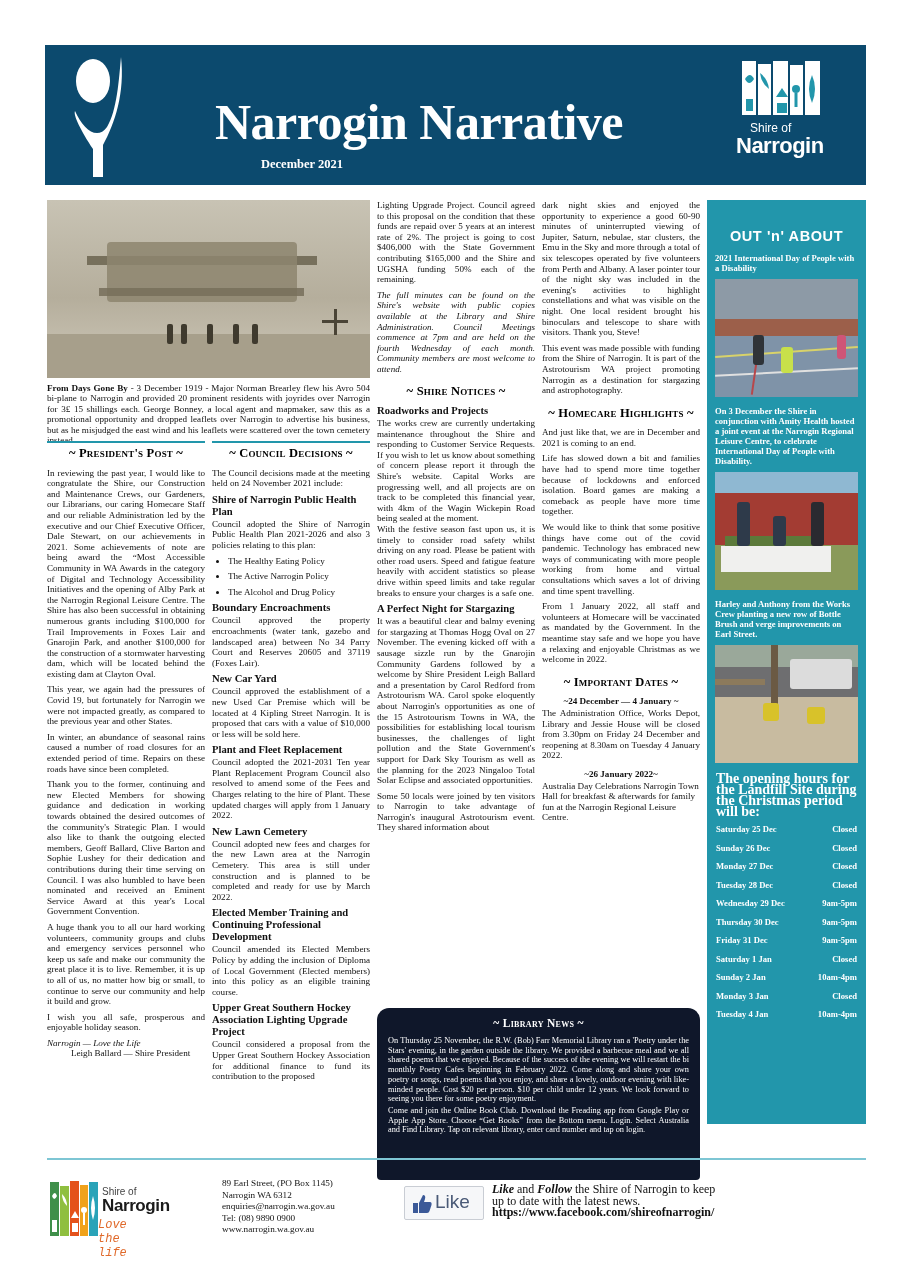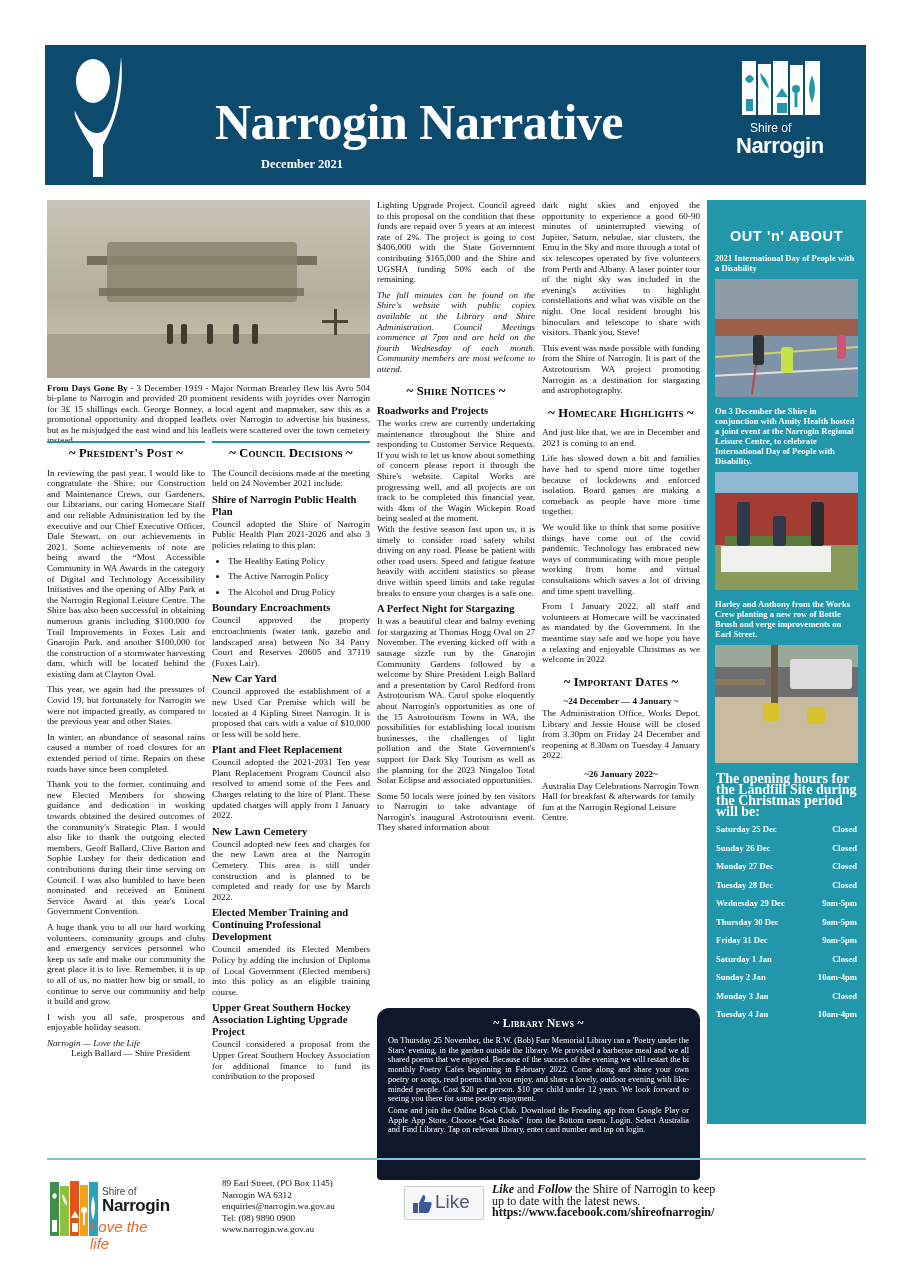--- a/index.html
+++ b/index.html
@@ -134,21 +134,21 @@
   .img-work .curb{position:absolute;left:0;top:34px;width:50px;height:6px;background:#8c7a5c;}
 
   .hours-head{font-size:14px;font-weight:bold;line-height:11px;padding:0 9px;margin:10px 0 7px 0;}
   .hours-row{display:flex;justify-content:space-between;padding:0 9px;font-size:8.6px;font-weight:bold;margin-bottom:8.5px;}
 
   
   .footer-rule{position:absolute;left:47px;top:1158px;width:819px;height:2px;background:#7ec6d4;}
   .f-logo{position:absolute;left:50px;top:1180px;width:98px;height:62px;}
   .f-logo .so{position:absolute;left:52px;top:6px;font-size:10px;color:#444;font-family:"Liberation Sans",sans-serif;}
   .f-logo .nr{position:absolute;left:52px;top:16px;font-size:17px;font-weight:bold;color:#1a1a1a;font-family:"Liberation Sans",sans-serif;letter-spacing:-0.4px;}
-  .f-logo .ll{position:absolute;left:40px;top:38px;font-size:15px;color:#e06a2b;font-style:italic;font-family:Liberation Sans, sans-serif;}
+  .f-logo .ll{position:absolute;left:48px;top:38px;font-size:12px;color:#e06a2b;font-style:italic;font-family:Liberation Mono, monospace;}
   .f-addr{position:absolute;left:222px;top:1178px;font-size:9.2px;line-height:11.6px;color:#111;}
   .like-btn{
     position:absolute;left:404px;top:1186px;width:78px;height:32px;
     border:1px solid #c9cdd4;background:#f6f7f9;border-radius:2px;
   }
   .like-btn .lk{position:absolute;left:30px;top:4px;font-size:19px;color:#4a5a77;font-family:"Liberation Sans",sans-serif;}
   .f-social{position:absolute;left:492px;top:1184px;font-size:12px;line-height:11.6px;color:#111;}
   .f-social i{font-style:italic;font-weight:bold;}
 </style>
 </head>

